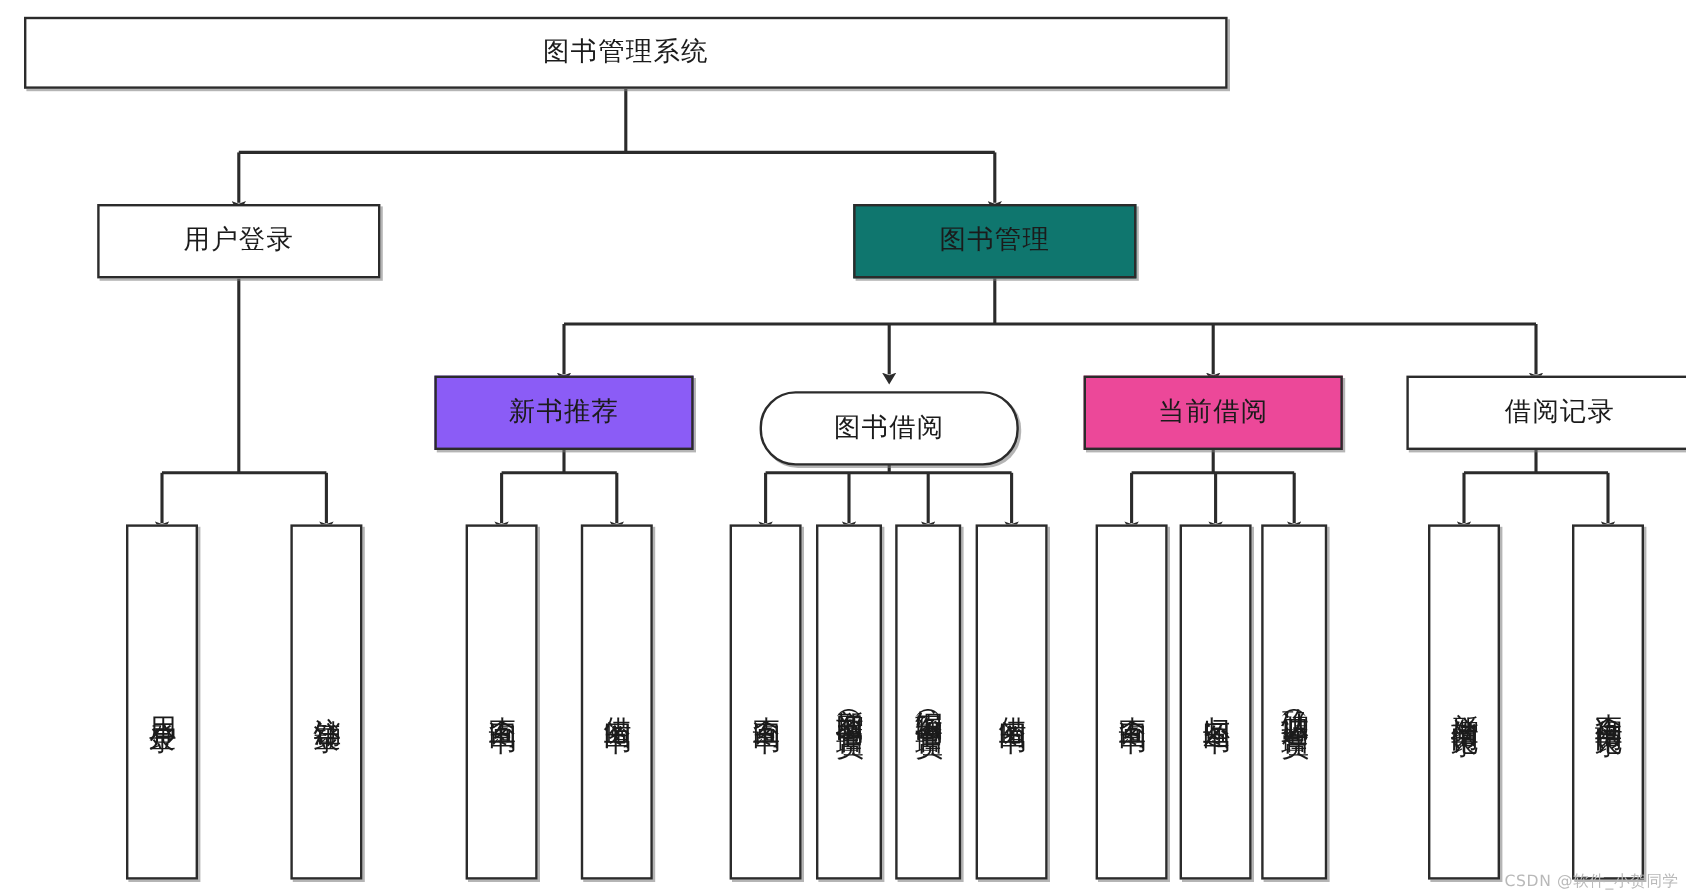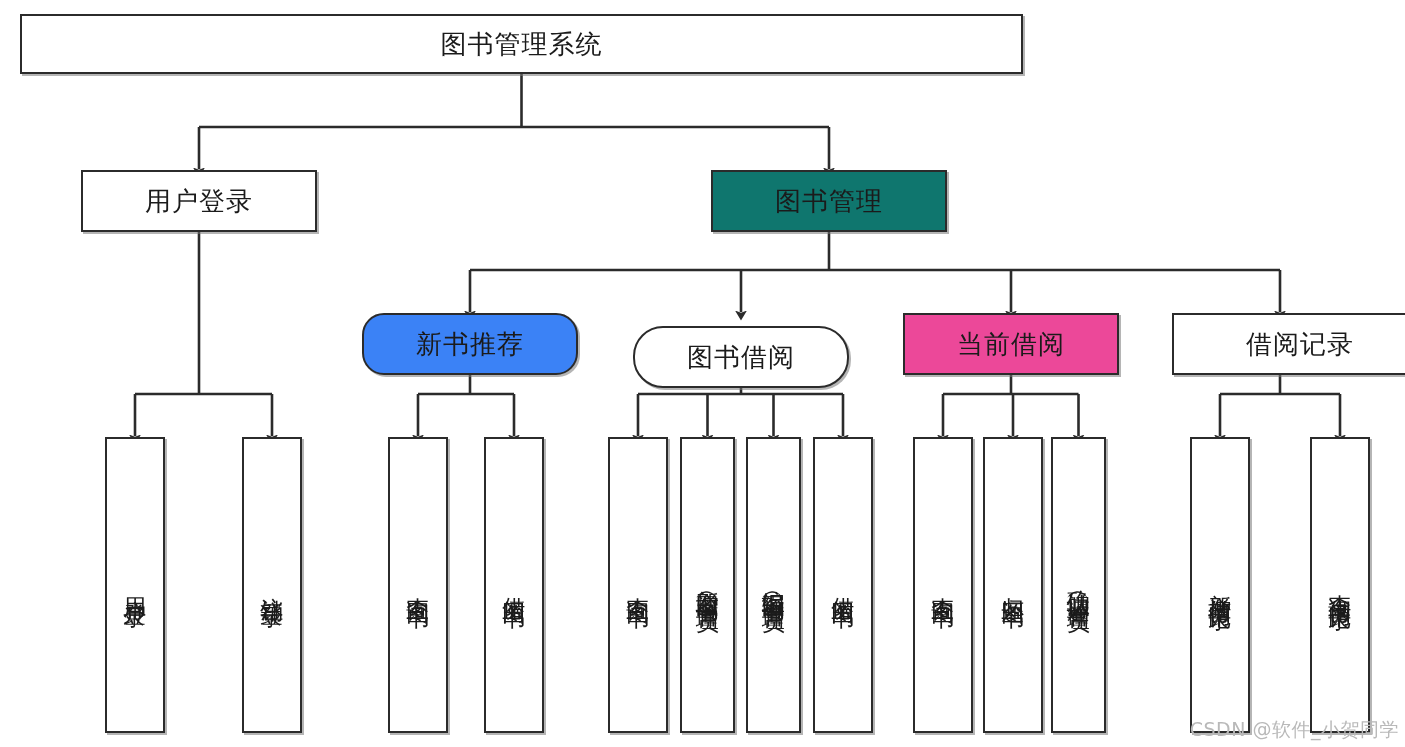--- a/index.html
+++ b/index.html
@@ -32,21 +32,21 @@
     box-sizing: border-box;
     background: #ffffff;
     border: 2.5px solid #2b2b2b;
     box-shadow: 2px 2px 0 rgba(120,120,120,0.55);
     display: flex;
     align-items: center;
     justify-content: center;
     color: #1b1b1b;
   }
   .node.horiz {
-    font-size: 26px;
+    font-size: 22px;
     letter-spacing: 1px;
     line-height: 1.1;
   }
   .node.vert {
     writing-mode: vertical-rl;
     text-orientation: upright;
     font-size: 23px;
     line-height: 1.15;
     letter-spacing: 3px;
     padding: 6px 0;
@@ -58,21 +58,21 @@
     writing-mode: vertical-rl;
     text-orientation: upright;
     display: block;
     white-space: normal;
     max-height: 100%;
   }
   .watermark {
     position: absolute;
     right: 6px;
     bottom: 4px;
-    font-size: 19px;
+    font-size: 13px;
     color: #b9b9b9;
     letter-spacing: 0.5px;
     white-space: nowrap;
     font-family: "DejaVu Sans", sans-serif;
   }
 </style>
 </head>
 <body>
 
 <div id="stage">
@@ -122,21 +122,21 @@
   <div id="node-layer">
       <div class="node horiz" style="left: 20px; top: 14px; width: 1003px; height: 60px; border-color: rgb(43, 43, 43); background: rgb(255, 255, 255); color: rgb(27, 27, 27);">
         <span class="htext">图书管理系统</span>
       </div>
       <div class="node horiz" style="left: 81px; top: 170px; width: 236px; height: 62px; border-color: rgb(43, 43, 43); background: rgb(255, 255, 255); color: rgb(27, 27, 27);">
         <span class="htext">用户登录</span>
       </div>
       <div class="node horiz" style="left: 711px; top: 170px; width: 236px; height: 62px; border-color: rgb(43, 43, 43); background: #0f766e; color: rgb(27, 27, 27);">
         <span class="htext">图书管理</span>
       </div>
-      <div class="node horiz" style="left: 362px; top: 313px; width: 216px; height: 62px; border-color: rgb(43, 43, 43); background: #3b82f6; color: rgb(27, 27, 27); border-radius: 22px;">
+      <div class="node horiz" style="left: 362px; top: 313px; width: 216px; height: 62px; border-color: rgb(43, 43, 43); background: #8b5cf6; color: rgb(27, 27, 27);">
         <span class="htext">新书推荐</span>
       </div>
       <div class="node horiz" style="left: 633px; top: 326px; width: 216px; height: 62px; border-color: rgb(43, 43, 43); background: rgb(255, 255, 255); color: rgb(27, 27, 27); border-radius: 30px;">
         <span class="htext">图书借阅</span>
       </div>
       <div class="node horiz" style="left: 903px; top: 313px; width: 216px; height: 62px; border-color: rgb(43, 43, 43); background: #ec4899; color: rgb(27, 27, 27);">
         <span class="htext">当前借阅</span>
       </div>
       <div class="node horiz" style="left: 1172px; top: 313px; width: 256px; height: 62px; border-color: rgb(43, 43, 43); background: rgb(255, 255, 255); color: rgb(27, 27, 27);">
         <span class="htext">借阅记录</span>

